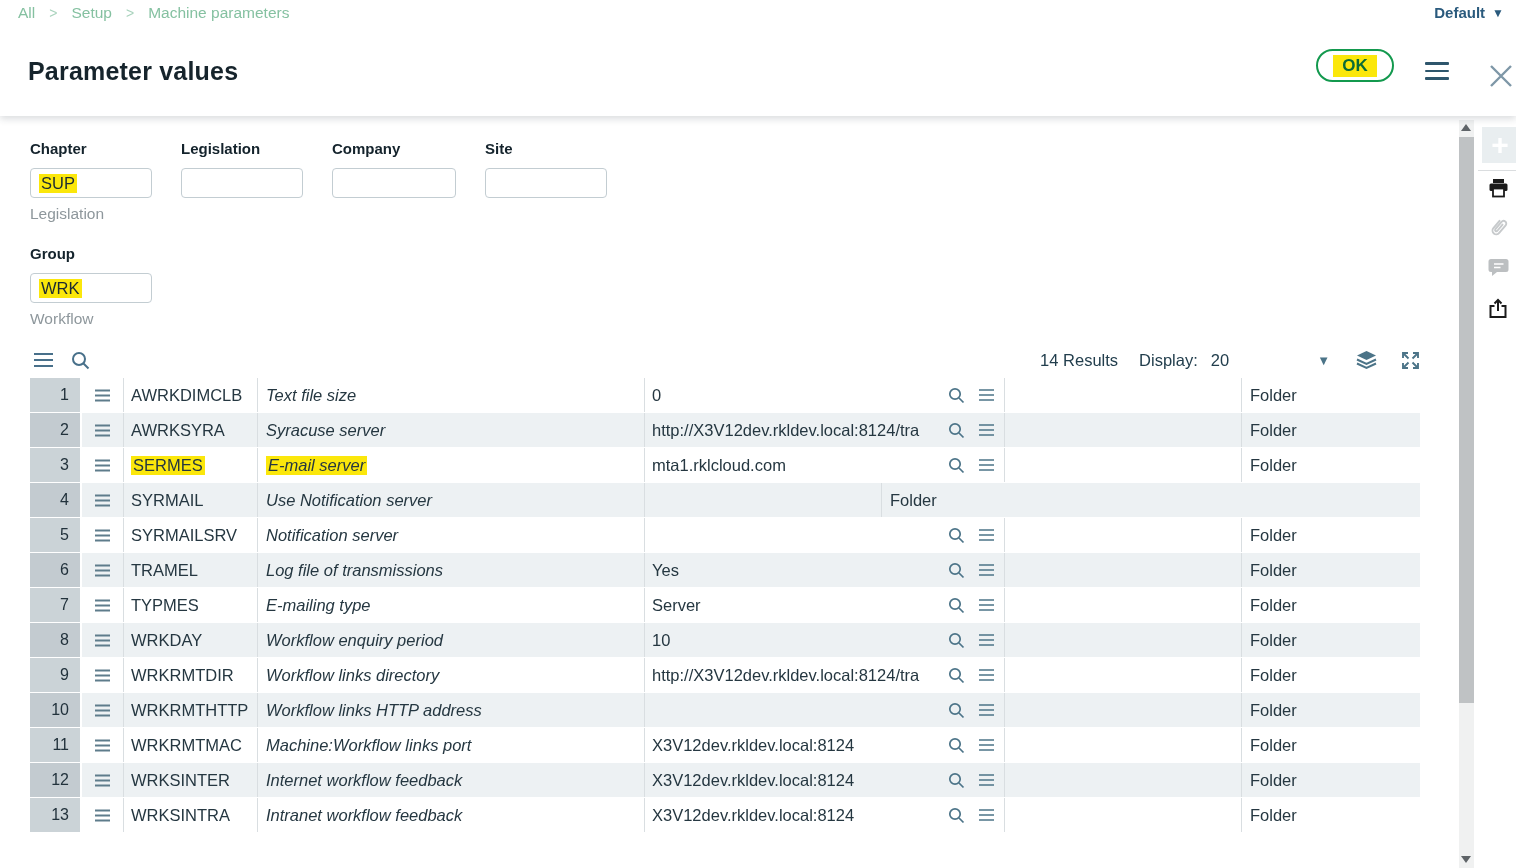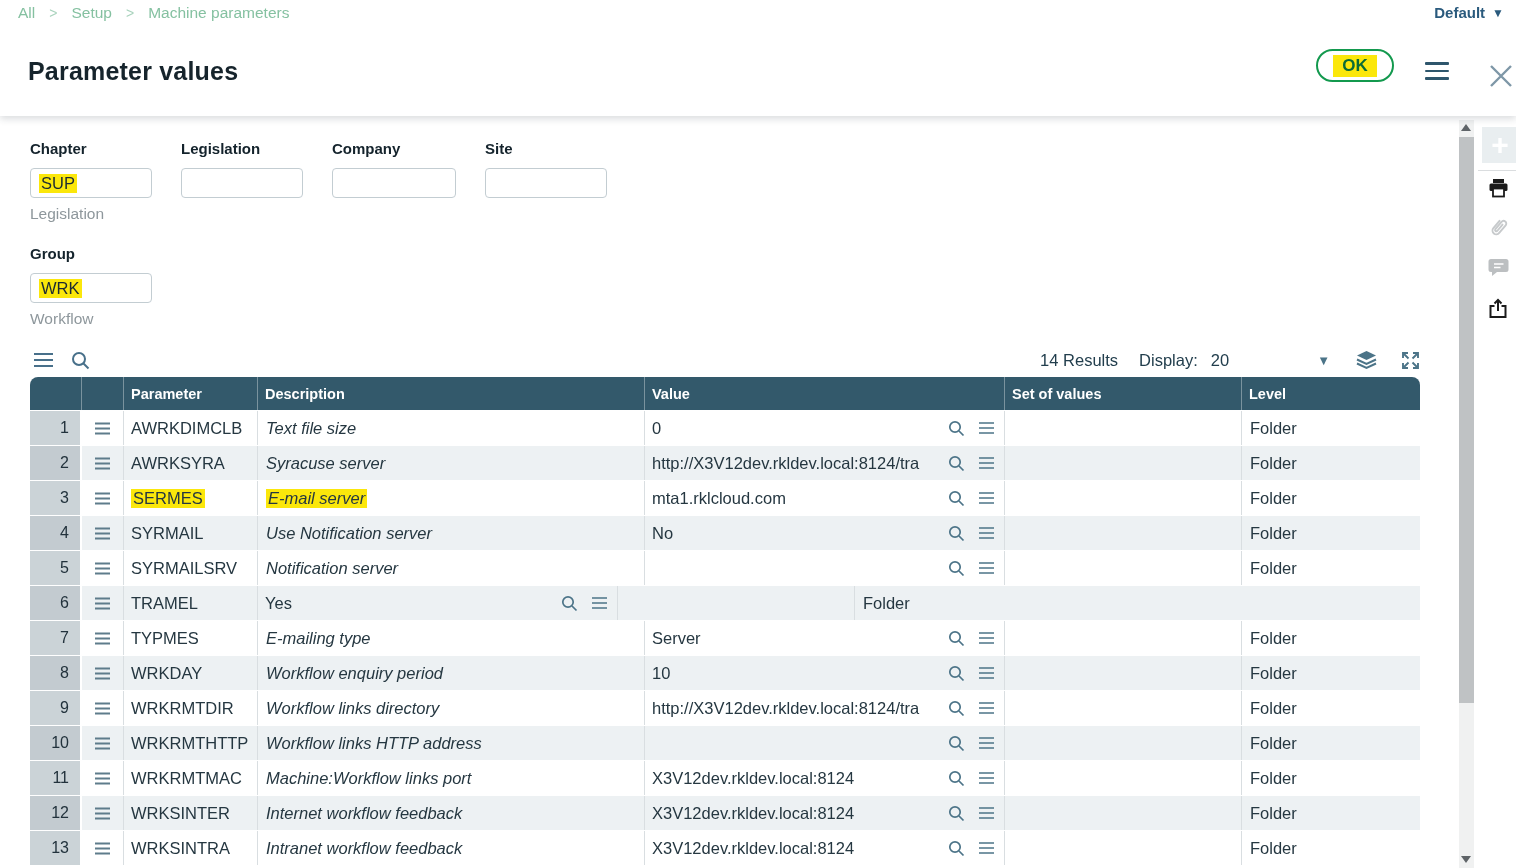--- a/index.html
+++ b/index.html
@@ -211,29 +211,20 @@
           <svg width="19" height="19" viewBox="0 0 19 19" stroke="#4c7488" stroke-width="1.9" fill="none">
             <path d="M12 2 h5 v5 M17 2 l-5.5 5.5"></path>
             <path d="M2 12 v5 h5 M2 17 l5.5 -5.5"></path>
             <path d="M2 7 v-5 h5 M2 2 l5.5 5.5"></path>
             <path d="M12 17 h5 v-5 M17 17 l-5.5 -5.5"></path>
           </svg>
         </span>
       </div>
     </div>
 
-    <div class="thead">
-      <div class="th c-num"></div>
-      <div class="th c-menu"></div>
-      <div class="th c-param">Parameter</div>
-      <div class="th c-desc">Description</div>
-      <div class="th c-value">Value</div>
-      <div class="th c-set">Set of values</div>
-      <div class="th c-level">Level</div>
-    </div>
 
     <div id="table-body">
         <div class="trow odd">
           <div class="cell c-num">1</div>
           <div class="cell c-menu">
             <svg width="17" height="13" viewBox="0 0 17 13">
               <path d="M1 1.5h15M1 6.5h15M1 11.5h15" stroke="#5e7c8b" stroke-width="1.9" fill="none"></path>
             </svg>
           </div>
           <div class="cell c-param">
@@ -331,36 +322,20 @@
             <svg width="17" height="13" viewBox="0 0 17 13">
               <path d="M1 1.5h15M1 6.5h15M1 11.5h15" stroke="#5e7c8b" stroke-width="1.9" fill="none"></path>
             </svg>
           </div>
           <div class="cell c-param">
             <span>SYRMAIL</span>
           </div>
           <div class="cell c-desc">
             <span>Use Notification server</span>
           </div>
-          <div class="cell c-value">
-            <span class="vtext">No</span>
-            <span class="vicons">
-              <span>
-                <svg width="17" height="17" viewBox="0 0 17 17">
-                  <circle cx="7" cy="7" r="5.2" stroke="#4c7488" stroke-width="1.7" fill="none"></circle>
-                  <path d="M11 11 L15.5 15.5" stroke="#4c7488" stroke-width="1.7"></path>
-                </svg>
-              </span>
-              <span>
-                <svg width="17" height="12" viewBox="0 0 17 12">
-                  <path d="M1 1h15M1 6h15M1 11h15" stroke="#4c7488" stroke-width="1.7" fill="none"></path>
-                </svg>
-              </span>
-            </span>
-          </div>
           <div class="cell c-set"></div>
           <div class="cell c-level">Folder</div>
         </div>
         <div class="trow odd">
           <div class="cell c-num">5</div>
           <div class="cell c-menu">
             <svg width="17" height="13" viewBox="0 0 17 13">
               <path d="M1 1.5h15M1 6.5h15M1 11.5h15" stroke="#5e7c8b" stroke-width="1.9" fill="none"></path>
             </svg>
           </div>
@@ -391,20 +366,23 @@
         </div>
         <div class="trow even">
           <div class="cell c-num">6</div>
           <div class="cell c-menu">
             <svg width="17" height="13" viewBox="0 0 17 13">
               <path d="M1 1.5h15M1 6.5h15M1 11.5h15" stroke="#5e7c8b" stroke-width="1.9" fill="none"></path>
             </svg>
           </div>
           <div class="cell c-param">
             <span>TRAMEL</span>
+          </div>
+          <div class="cell c-desc">
+            <span>Log file of transmissions</span>
           </div>
           <div class="cell c-value">
             <span class="vtext">Yes</span>
             <span class="vicons">
               <span>
                 <svg width="17" height="17" viewBox="0 0 17 17">
                   <circle cx="7" cy="7" r="5.2" stroke="#4c7488" stroke-width="1.7" fill="none"></circle>
                   <path d="M11 11 L15.5 15.5" stroke="#4c7488" stroke-width="1.7"></path>
                 </svg>
               </span>

